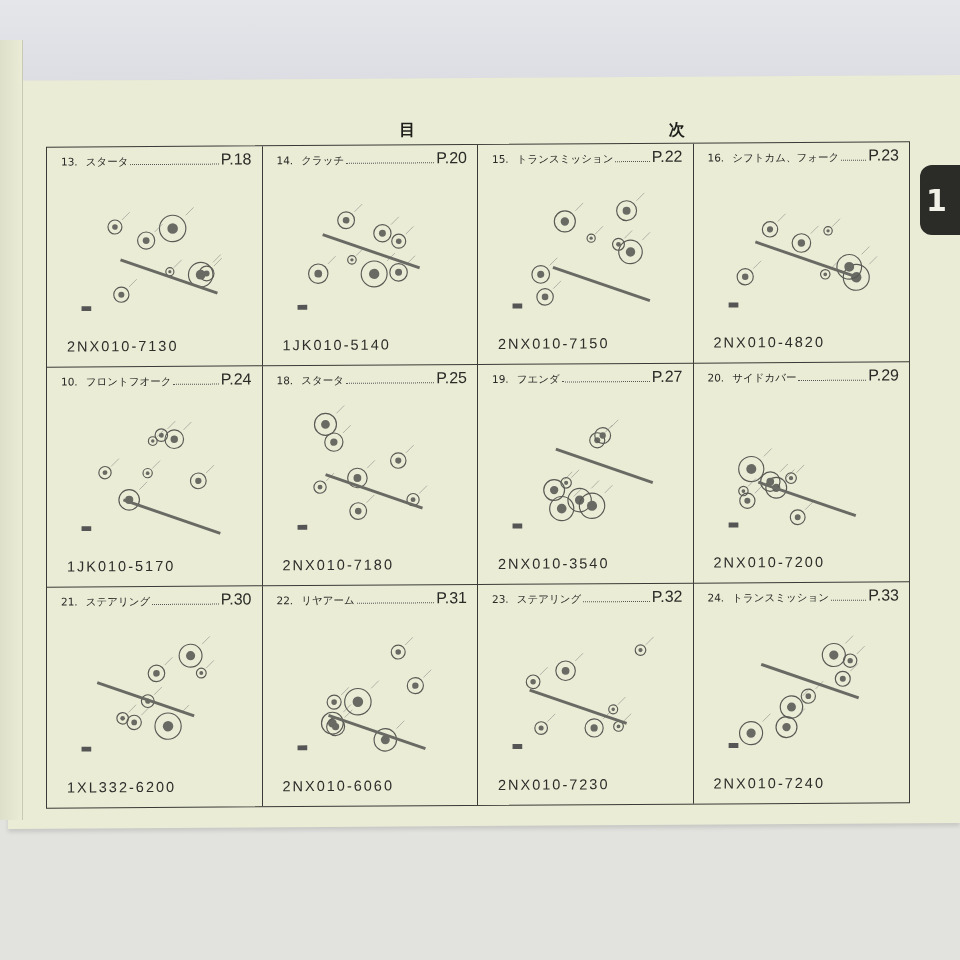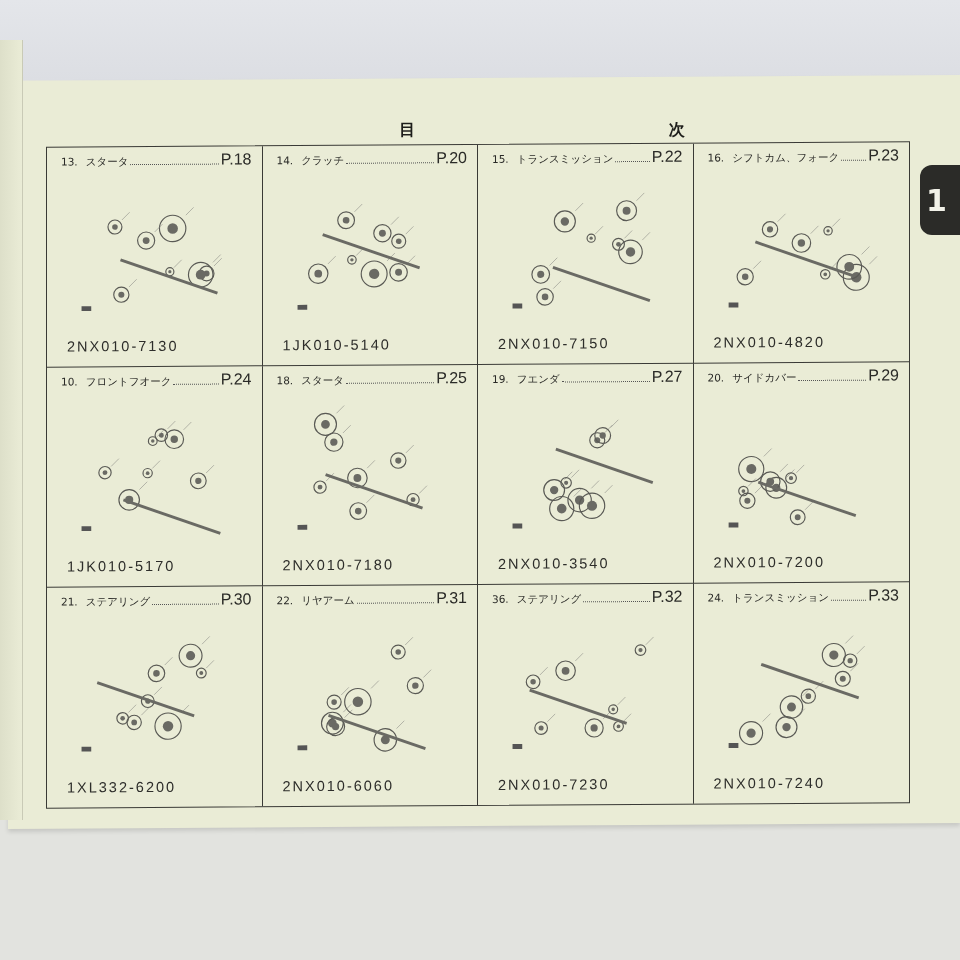--- a/index.html
+++ b/index.html
@@ -427,21 +427,21 @@
           <circle cx="77.23868312757202" cy="80.29192386831275" r="5.45264060356653" fill="#6a6a64"></circle>
           <line x1="90.87028463648834" y1="66.66032235939643" x2="98.87028463648834" y2="58.66032235939643" stroke="#8a8a84" stroke-width="0.6"></line>
           <line x1="46.916538065843625" y1="94.12037037037037" x2="146.9165380658436" y2="129.12037037037038" stroke="#6a6a64" stroke-width="3"></line>
           <rect x="15" y="125" width="10" height="5" fill="#555"></rect>
         </svg></div>
     <div class="code">2NX010-6060</div>
     <div class="ghost"></div>
   </div>
     <div class="cell">
     <div class="cell-head">
-      <span class="num">36.</span>
+      <span class="num">23.</span>
       <span class="name">ステアリング</span>
       <span class="dots"></span>
       <span class="page-ref">P.32</span>
     </div>
     <div class="drawing"><svg viewBox="0 0 180 140" preserveAspectRatio="xMidYMid meet">
           <circle cx="99.1496913580247" cy="108.86488340192044" r="9.341263717421125" fill="none" stroke="#5a5a55" stroke-width="1.2"></circle>
           <circle cx="99.1496913580247" cy="108.86488340192044" r="3.7365054869684498" fill="#6a6a64"></circle>
           <line x1="108.49095507544583" y1="99.52361968449931" x2="116.49095507544583" y2="91.52361968449931" stroke="#8a8a84" stroke-width="0.6"></line>
           <circle cx="44.48456790123457" cy="108.60382373113855" r="6.529663923182442" fill="none" stroke="#5a5a55" stroke-width="1.2"></circle>
           <circle cx="44.48456790123457" cy="108.60382373113855" r="2.6118655692729766" fill="#6a6a64"></circle>

